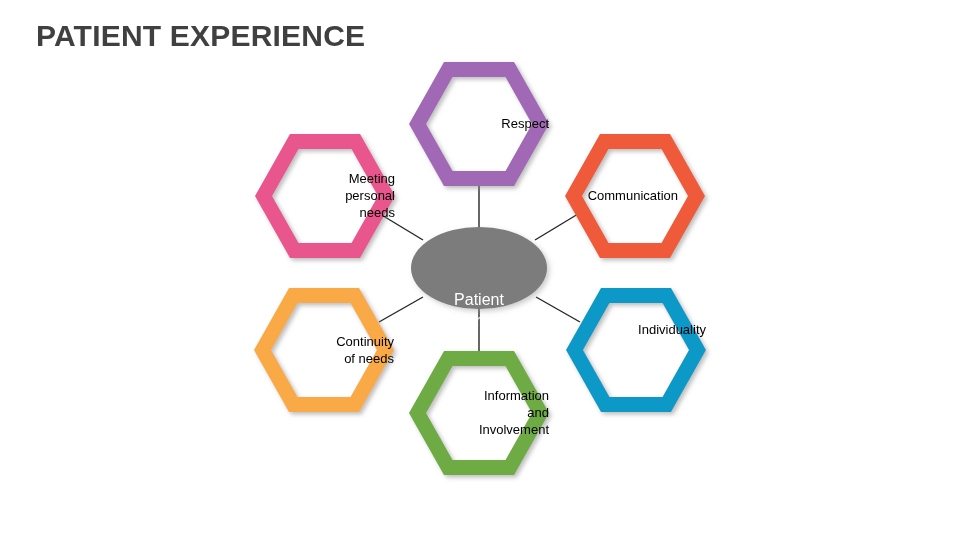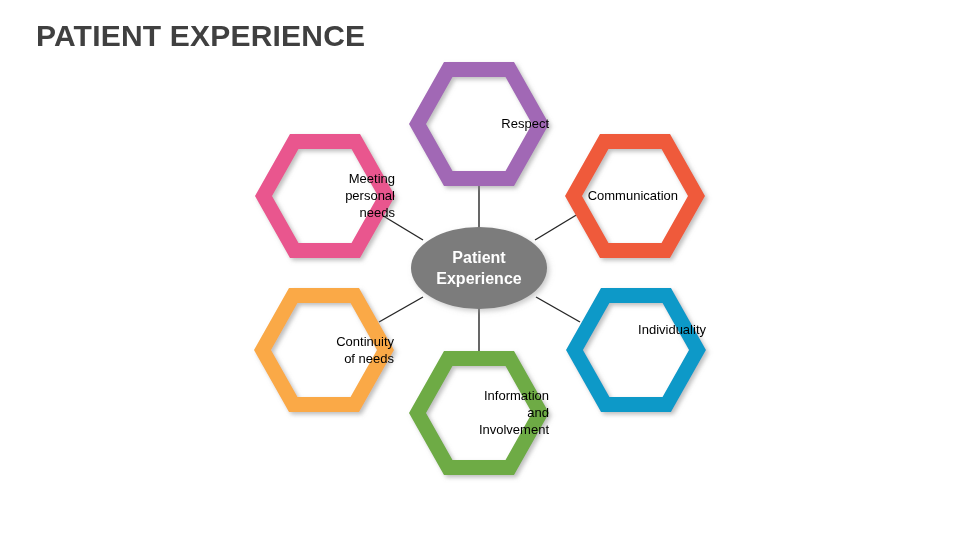--- a/index.html
+++ b/index.html
@@ -47,25 +47,26 @@
     line-height: 17px;
     font-family: "Liberation Sans", sans-serif;
     pointer-events: none;
     white-space: pre-line;
   }
   .center-label {
     position: absolute;
     text-align: center;
     color: #ffffff;
     font-size: 16px;
-    font-weight: bold;
+    font-weight: normal;
     line-height: 21px;
     font-family: "Liberation Sans", sans-serif;
     pointer-events: none;
     white-space: pre-line;
+    margin-top: 42px;
   }
 </style>
 </head>
 <body>
 
 <div id="slide" style="background: rgb(255, 255, 255);">
 
   <div id="page-title" style="color: rgb(64, 64, 64);">PATIENT EXPERIENCE</div>
 
   <svg id="diagram" viewBox="0 0 960 540">

